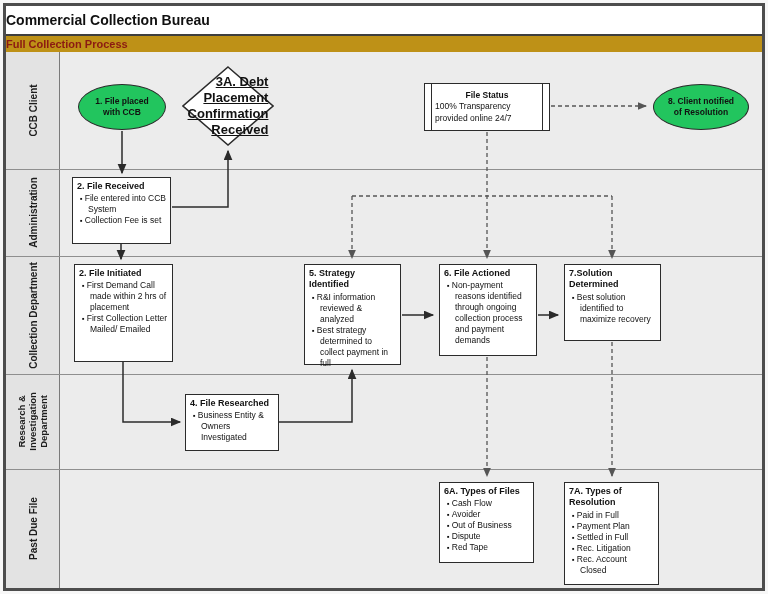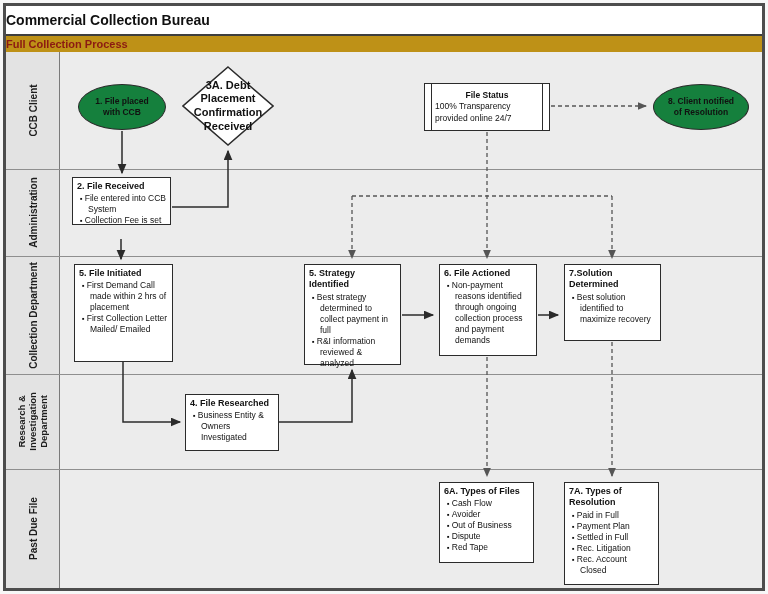--- a/index.html
+++ b/index.html
@@ -43,30 +43,30 @@
   svg.connectors { position: absolute; left: 0; top: 0; width: 768px; height: 594px; pointer-events: none; }
   .box {
     position: absolute; background: #fff; border: 1px solid #2b2b2b;
     padding: 3px 3px 3px 4px; font-size: 8.5px; line-height: 1.25; color: #111;
   }
   .box-title { font-weight: bold; font-size: 9px; margin-bottom: 1px; }
   .bullets { list-style: none; margin: 0; padding: 0 0 0 3px; }
   .bullets li { padding-left: 8px; text-indent: -8px; line-height: 1.3; }
   .bullets li::before { content: "▪ "; font-size: 7.5px; }
   .oval {
-    position: absolute; background: #15803d; border: 1.5px solid #2b2b2b; border-radius: 50%;
+    position: absolute; background: #22c55e; border: 1.5px solid #2b2b2b; border-radius: 50%;
     display: flex; align-items: center; justify-content: center; text-align: center;
     font-weight: bold; font-size: 8.5px; line-height: 1.25; padding: 4px 9px;
   }
   .diamond-wrap { position: absolute; }
   .diamond-wrap svg { position: absolute; left: 0; top: 0; }
   .diamond-label {
     position: absolute; left: 7px; right: 7px; top: 0; bottom: 0;
-    display: flex; align-items: center; justify-content: center; text-align: center;
-    font-weight: bold; font-size: 11px; line-height: 1.25;
+    display: flex; align-items: center; justify-content: center; text-align: right;
+    font-weight: bold; font-size: 13px; line-height: 1.25; text-decoration: underline;
   }
   .pp {
     position: absolute; background: #fff; border: 1.5px solid #2b2b2b;
     display: flex; flex-direction: column; align-items: center; justify-content: center;
     font-size: 8.5px; line-height: 1.3; padding: 0 10px;
   }
   .pp-bars {
     position: absolute; left: 6px; right: 6px; top: 0; bottom: 0;
     border-left: 1px solid #2b2b2b; border-right: 1px solid #2b2b2b; pointer-events: none;
   }
@@ -146,41 +146,41 @@
 <div class="pp" style="left:424px; top:83px; width:126px; height:48px;">
   <div class="pp-bars"></div>
   <div class="pp-title">File Status</div>
   <div>100% Transparency provided online 24/7</div>
 </div>
 
 <div class="oval" style="left:653px; top:84px; width:96px; height:46px;">
   <span>8. Client notified of Resolution</span>
 </div>
 
-<div class="box" style="left:72px; top:177px; width:99px; height:48px;">
+<div class="box" style="left:72px; top:177px; width:99px; height:67px;">
   <div class="box-title">2. File Received</div>
   <ul class="bullets">
     <li>File entered into CCB System</li>
     <li>Collection Fee is set</li>
   </ul>
 </div>
 
 <div class="box" style="left:74px; top:264px; width:99px; height:98px;">
-  <div class="box-title">5. File Initiated</div>
+  <div class="box-title">2. File Initiated</div>
   <ul class="bullets">
     <li>First Demand Call made within 2 hrs of placement</li>
     <li>First Collection Letter Mailed/ Emailed</li>
   </ul>
 </div>
 
 <div class="box" style="left:304px; top:264px; width:97px; height:101px;">
   <div class="box-title">5. Strategy Identified</div>
   <ul class="bullets">
+    <li>R&amp;I information reviewed &amp; analyzed</li>
     <li>Best strategy determined to collect payment in full</li>
-    <li>R&amp;I information reviewed &amp; analyzed</li>
   </ul>
 </div>
 
 <div class="box" style="left:439px; top:264px; width:98px; height:92px;">
   <div class="box-title">6. File Actioned</div>
   <ul class="bullets">
     <li>Non-payment reasons identified through ongoing collection process and payment demands</li>
   </ul>
 </div>
 

